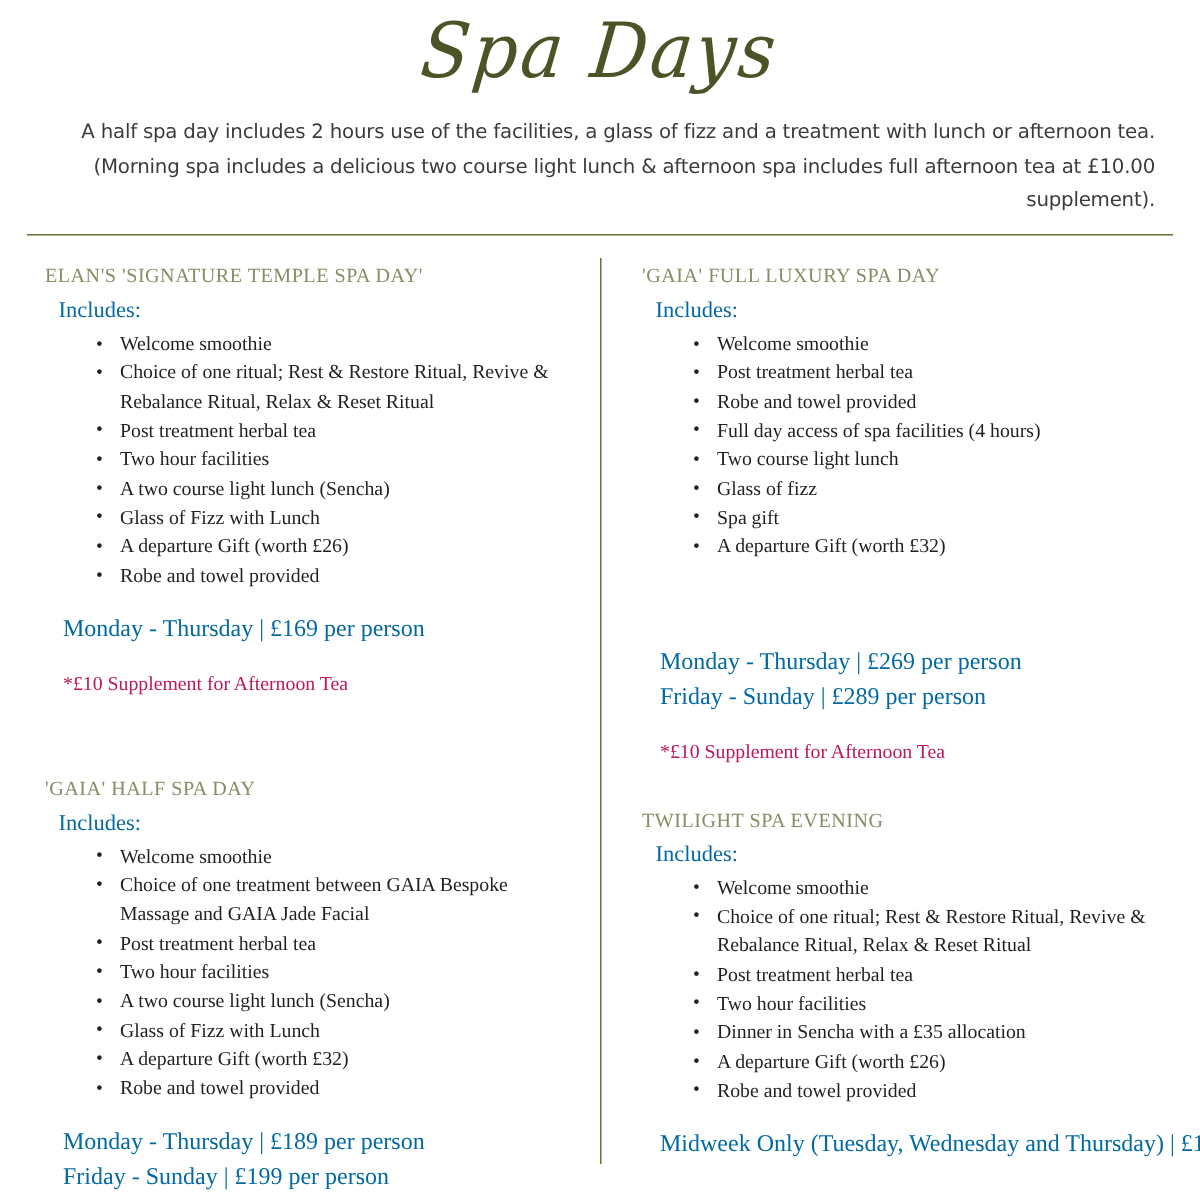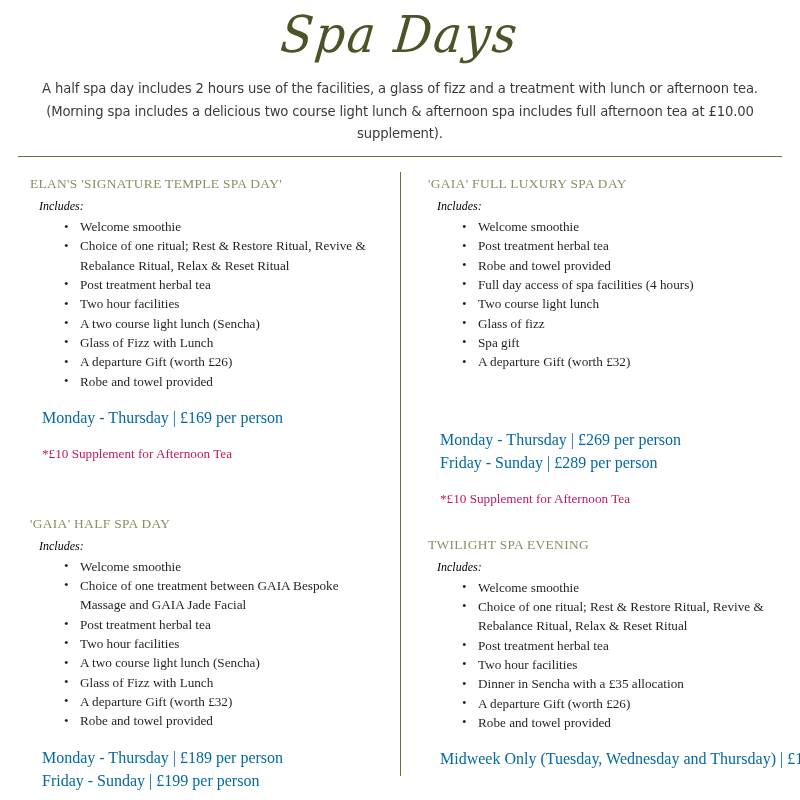--- a/index.html
+++ b/index.html
@@ -32,21 +32,21 @@
     transform: skewX(-6deg) scaleY(1.08);
     display: inline-block;
   }
 
   
   .intro {
     font-family: "DejaVu Sans", "Liberation Sans", sans-serif;
     font-size: 13.2px;
     line-height: 1.72;
     color: #3b3b3b;
-    text-align: center;
+    text-align: right;
     margin: 16px auto 0 auto;
     width: 740px;
     letter-spacing: -0.15px;
   }
 
   
   .hrule {
     position: absolute;
     left: 18px;
     top: 156px;
@@ -82,24 +82,23 @@
 
   .section-heading {
     font-family: "Liberation Serif", "DejaVu Serif", serif;
     font-size: 13.4px;
     color: #8a8c64;
     letter-spacing: 0.35px;
     margin: 0 0 7px 0;
     white-space: nowrap;
   }
   .includes-label {
-    font-style: italic;
-    font-size: 12px;
+    font-size: 15px;
     margin: 0 0 3px 9px;
-    color: #000000;
+    color: #0369a1;
   }
   ul.items {
     list-style: none;
     margin: 0;
     padding: 0 0 0 34px;
   }
   ul.items li {
     position: relative;
     font-size: 13.2px;
     line-height: 1.465;

